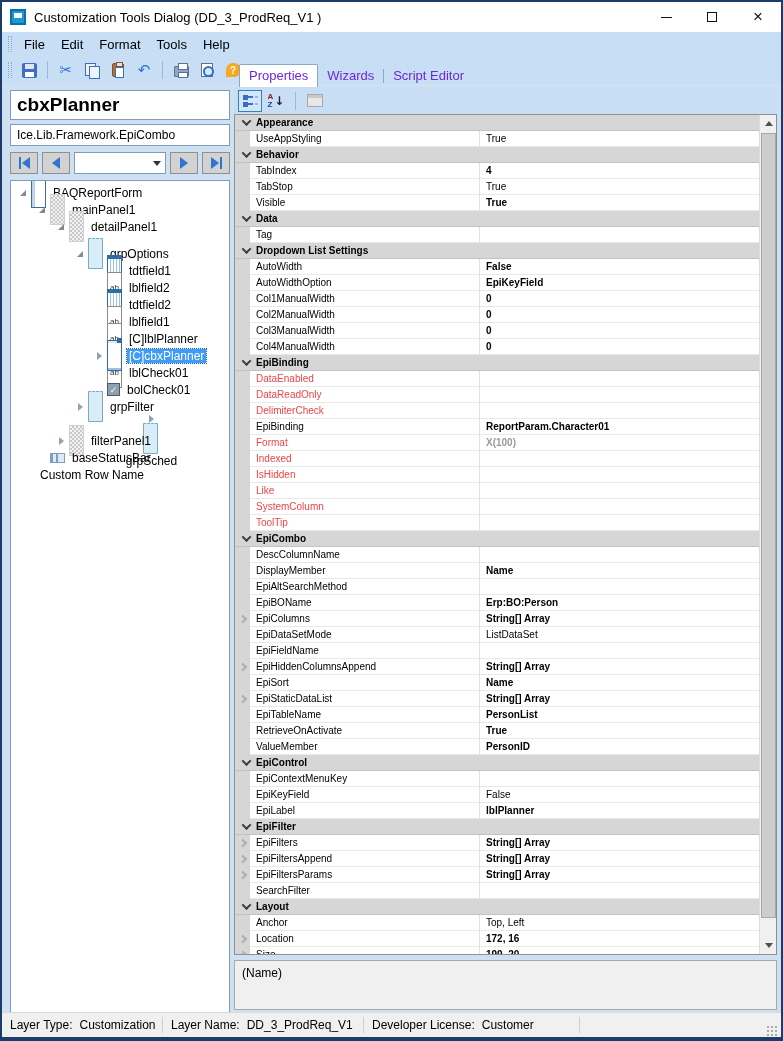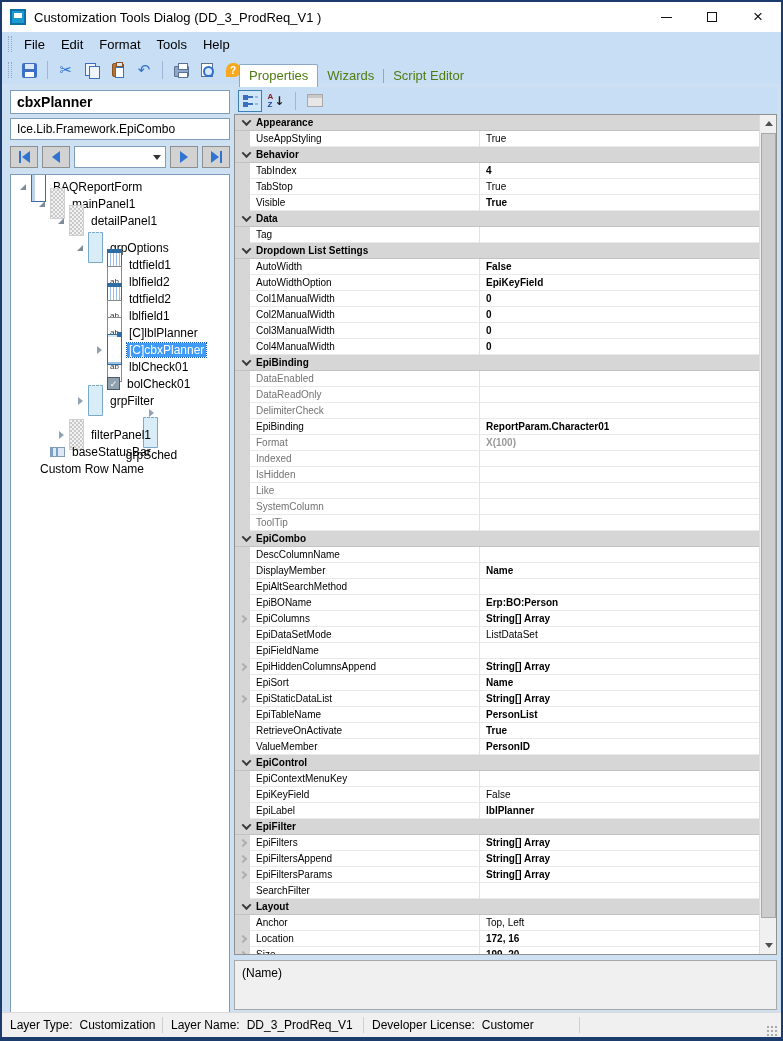--- a/index.html
+++ b/index.html
@@ -37,28 +37,28 @@
   .i-paste { width:12px; height:14px; background:#b5713a; border:1px solid #8a5220; border-radius:2px; position:relative; }
   .i-paste::before { content:""; position:absolute; left:2px; top:3px; width:7px; height:9px; background:#fff; border:1px solid #3a6fbf; }
   .i-paste::after { content:""; position:absolute; left:3px; top:-2px; width:5px; height:3px; background:#d9e6f5; border:1px solid #8a5220; }
   .i-print { width:15px; height:11px; background:#8ea6c8; border:1px solid #5a7194; border-radius:1px; position:relative; margin-top:3px; }
   .i-print::before { content:""; position:absolute; left:3px; top:-4px; width:8px; height:5px; background:#fff; border:1px solid #5a7194; }
   .i-print::after { content:""; position:absolute; left:3px; bottom:-2px; width:8px; height:4px; background:#fff; border:1px solid #5a7194; }
   .i-preview { width:12px; height:14px; background:#fff; border:1px solid #5a7194; position:relative; }
   .i-preview::after { content:""; position:absolute; right:-2px; bottom:-1px; width:7px; height:7px; border:2px solid #2f6fd1; border-radius:50%; background:rgba(190,220,250,.6); }
   .i-help { width:15px; height:14px; background:#f6a821; border-radius:7px 7px 7px 0; color:#fff; font-weight:bold; font-size:10px; display:flex; align-items:center; justify-content:center; }
   
-  .tabs { position:absolute; left:237px; top:62px; display:flex; align-items:flex-end; height:23px; font-size:13px; color:#4d7c0f; }
+  .tabs { position:absolute; left:237px; top:62px; display:flex; align-items:flex-end; height:23px; font-size:13px; color:#6d28d9; }
   .tab { padding:3px 9px 4px 9px; }
   .tab.active { background:#fff; border:1px solid #8aa8c8; border-bottom:none; border-radius:2px 2px 0 0; }
   .tab-div { width:1px; height:14px; background:#8aa8c8; margin-bottom:4px; }
   
   .left-panel { position:absolute; left:8px; top:88px; width:220px; }
   .hdr-box { background:#fff; border:1px solid #7f9db9; padding:3px 6px; margin-bottom:4px; }
-  .hdr-name { font-size:14px; font-weight:bold; }
+  .hdr-name { font-size:19px; font-weight:bold; }
   .hdr-type { font-size:12px; }
   .navrow { display:flex; align-items:center; gap:4px; margin:6px 0 6px 0; }
   .nav-btn { width:28px; height:22px; background:#d2d2d2; border:1px solid #8f8f8f; display:flex; align-items:center; justify-content:center; gap:1px; }
   .tri-l { width:0; height:0; border-right:8px solid #2f74d0; border-top:6px solid transparent; border-bottom:6px solid transparent; }
   .tri-r { width:0; height:0; border-left:8px solid #2f74d0; border-top:6px solid transparent; border-bottom:6px solid transparent; }
   .nav-bar { width:2px; height:12px; background:#2f74d0; }
   .rec-combo { flex:1; height:22px; background:#fff; border:1px solid #7f9db9; display:flex; align-items:center; justify-content:flex-end; padding-right:4px; }
   .dd-arrow { width:0; height:0; border-left:4px solid transparent; border-right:4px solid transparent; border-top:5px solid #333; }
   .tree-box { background:#fff; border:1px solid #7f9db9; height:840px; overflow:hidden; padding-top:3px; }
   .tree-item { height:17px; display:flex; align-items:center; font-size:12px; white-space:nowrap; }
@@ -92,21 +92,21 @@
   
   .prop-grid { position:absolute; left:232px; top:112px; width:543px; height:841px; background:#fff; border:1px solid #909090; display:flex; }
   .grid-rows { width:524px; overflow:hidden; }
   .g-row { height:16px; display:flex; align-items:center; font-size:10px; }
   .g-cat { background:#d6d6d6; border-bottom:1px solid #c2c2c2; }
   .g-cat .catlabel { font-weight:bold; color:#000; padding-left:6px; }
   .cat-chev { width:7px; height:7px; border-right:2px solid #3c3c3c; border-bottom:2px solid #3c3c3c; transform:rotate(45deg) translate(-1px,-1px); margin-left:8px; flex:none; }
   .g-indent { width:15px; height:100%; background:#d6d6d6; flex:none; display:flex; align-items:center; justify-content:center; }
   .row-exp { width:6px; height:6px; border-top:2px solid #b0b0b0; border-right:2px solid #b0b0b0; transform:rotate(45deg); }
   .g-name { width:230px; height:100%; display:flex; align-items:center; padding-left:6px; border-right:1px solid #e2e2e2; border-bottom:1px solid #e9e9e9; color:#000; overflow:hidden; white-space:nowrap; }
-  .g-name.dis { color:#737373; }
+  .g-name.dis { color:#ef4444; }
   .g-value { flex:1; height:100%; display:flex; align-items:center; padding-left:6px; border-bottom:1px solid #e9e9e9; overflow:hidden; white-space:nowrap; }
   .g-value.b { font-weight:bold; }
   .g-value.gv { color:#9a9a9a; }
   
   .vscroll { width:17px; background:#f0f0f0; border-left:1px solid #dcdcdc; position:relative; flex:none; }
   .sb-btn { position:absolute; left:0; width:17px; height:17px; display:flex; align-items:center; justify-content:center; }
   .sb-up { top:0; } .sb-down { bottom:0; }
   .sb-tri-up { width:0; height:0; border-left:4px solid transparent; border-right:4px solid transparent; border-bottom:5px solid #505050; }
   .sb-tri-down { width:0; height:0; border-left:4px solid transparent; border-right:4px solid transparent; border-top:5px solid #505050; }
   .sb-thumb { position:absolute; left:1px; top:18px; width:15px; height:785px; background:#cdcdcd; border:1px solid #a8a8a8; }

